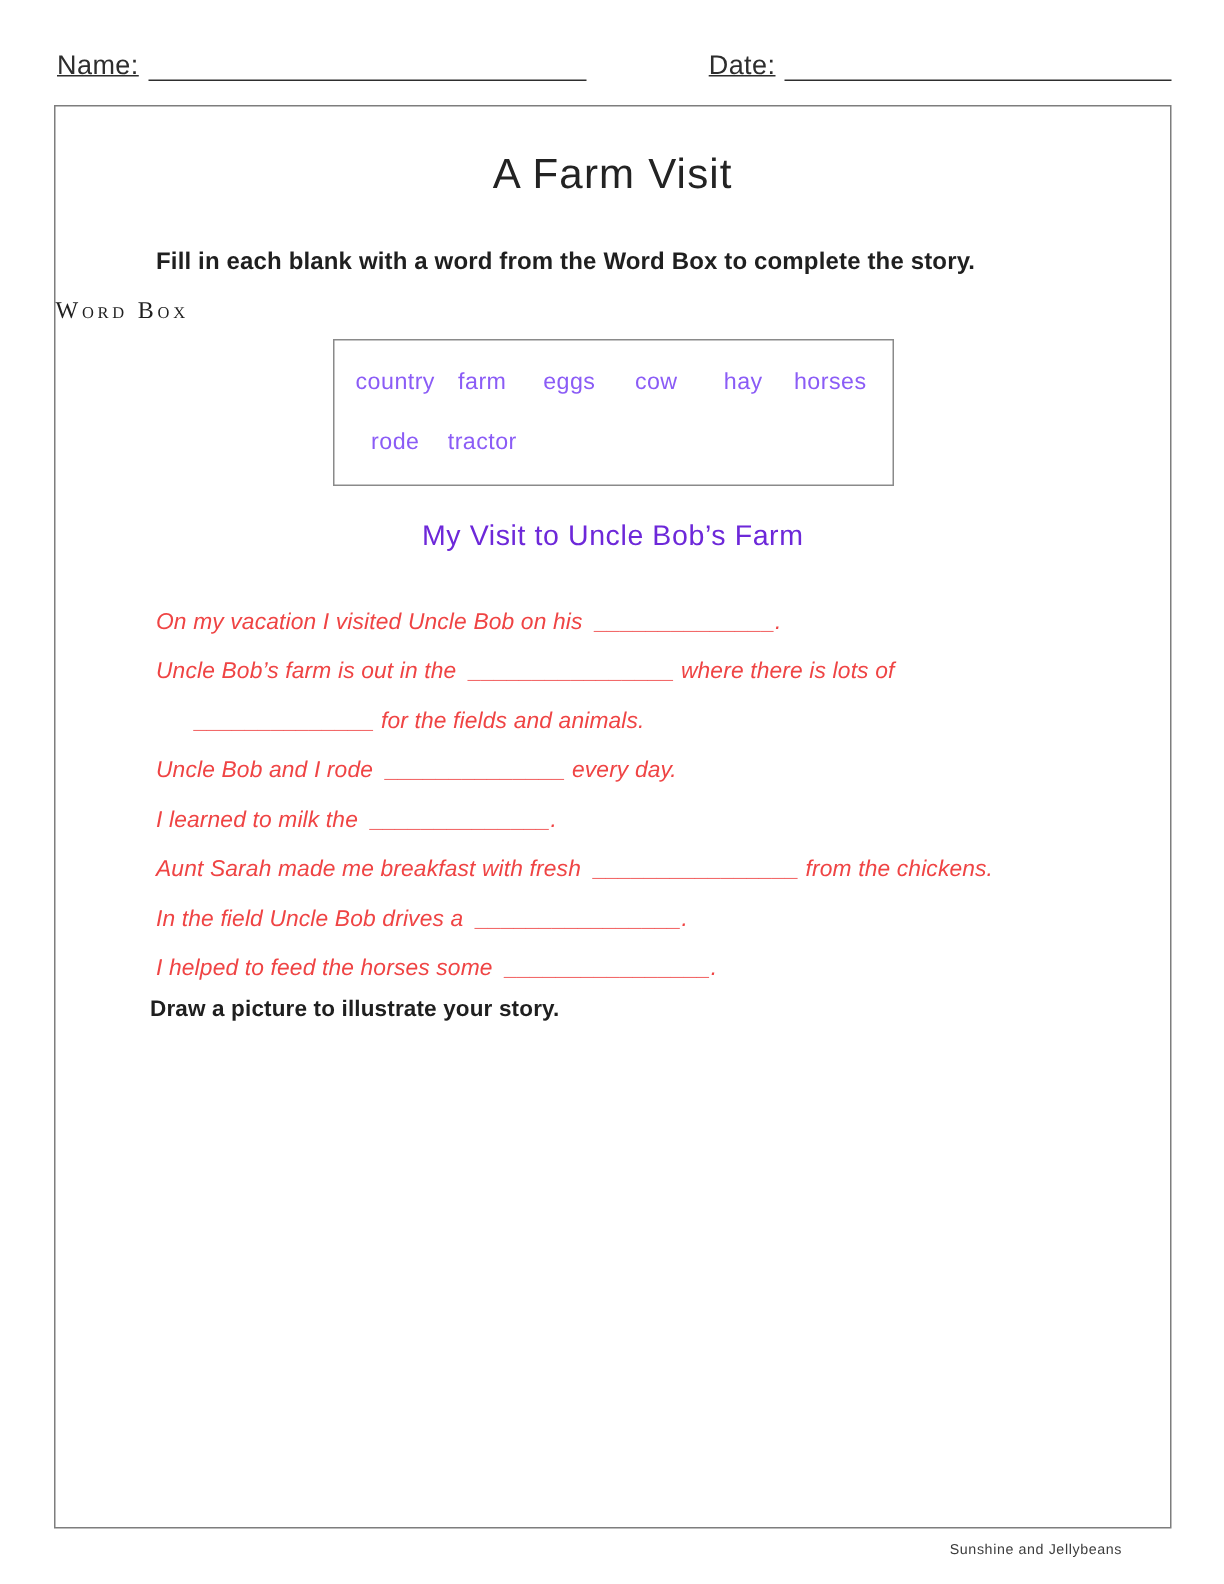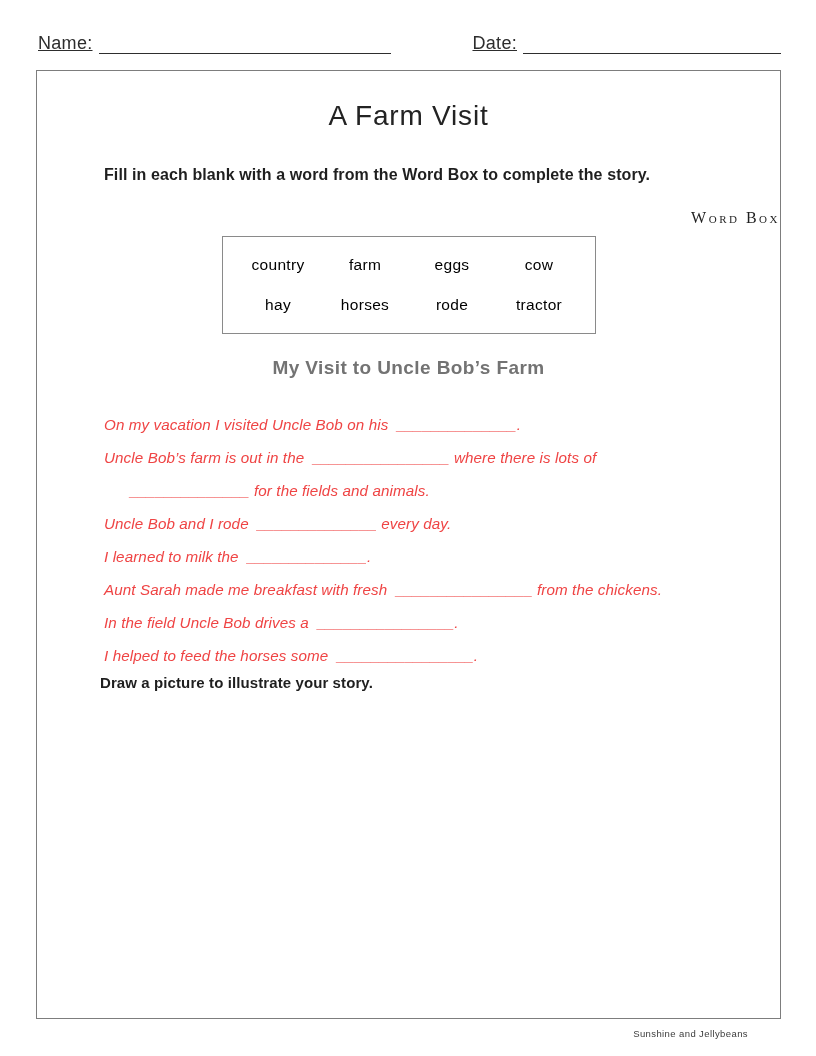--- a/index.html
+++ b/index.html
@@ -52,51 +52,51 @@
   }
   .instruction {
     margin: 32px 14px 0 67px;
     font-size: 16px;
     font-weight: 700;
     line-height: 20px;
     letter-spacing: 0.1px;
     color: #1f1f1f;
   }
   .wordbox-label {
-    margin-top: 24px;
-    text-align: right;
+    margin-top: 14px;
+    text-align: left;
     font-family: "Liberation Serif", serif;
     font-variant: small-caps;
     font-size: 16px;
     letter-spacing: 2.5px;
     color: #1f1f1f;
   }
   .wordbox {
     box-sizing: border-box;
     width: 374px;
     height: 98px;
     margin: 9px auto 0 auto;
     border: 1px solid #8a8a8a;
     display: grid;
-    grid-template-columns: repeat(4, 1fr);
+    grid-template-columns: repeat(6, 1fr);
     align-items: center;
     justify-items: center;
     padding: 8px 12px;
     font-size: 15.5px;
     letter-spacing: 0.3px;
-    color: #000000;
+    color: #8b5cf6;
   }
   .story-title {
     margin-top: 21px;
     text-align: center;
     font-size: 19px;
-    font-weight: 700;
+    font-weight: 400;
     letter-spacing: 0.4px;
     line-height: 26px;
-    color: #737373;
+    color: #6d28d9;
   }
   .story {
     margin: 27px 12px 0 67px;
     font-size: 15.2px;
     letter-spacing: 0.1px;
     color: #ef4444;
     font-style: italic;
   }
   .story-line {
     line-height: 33px;

